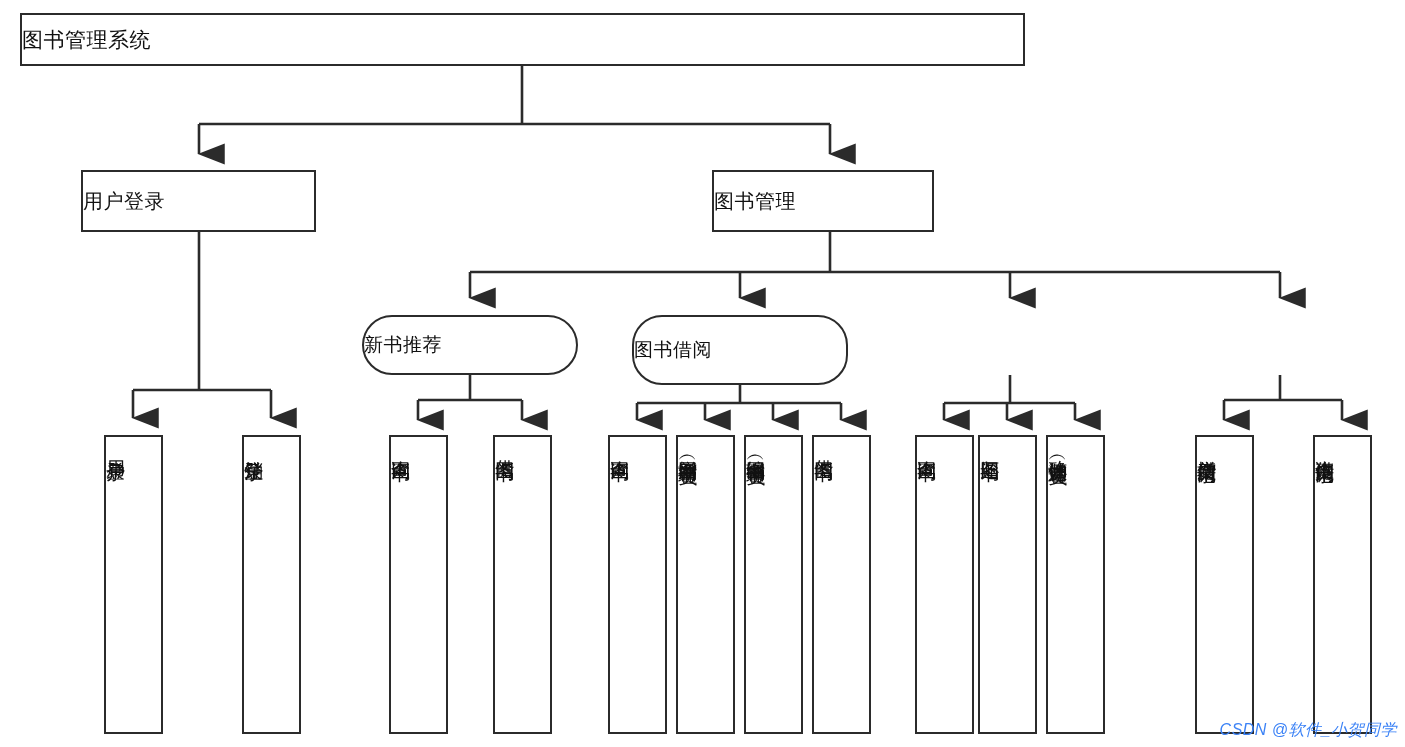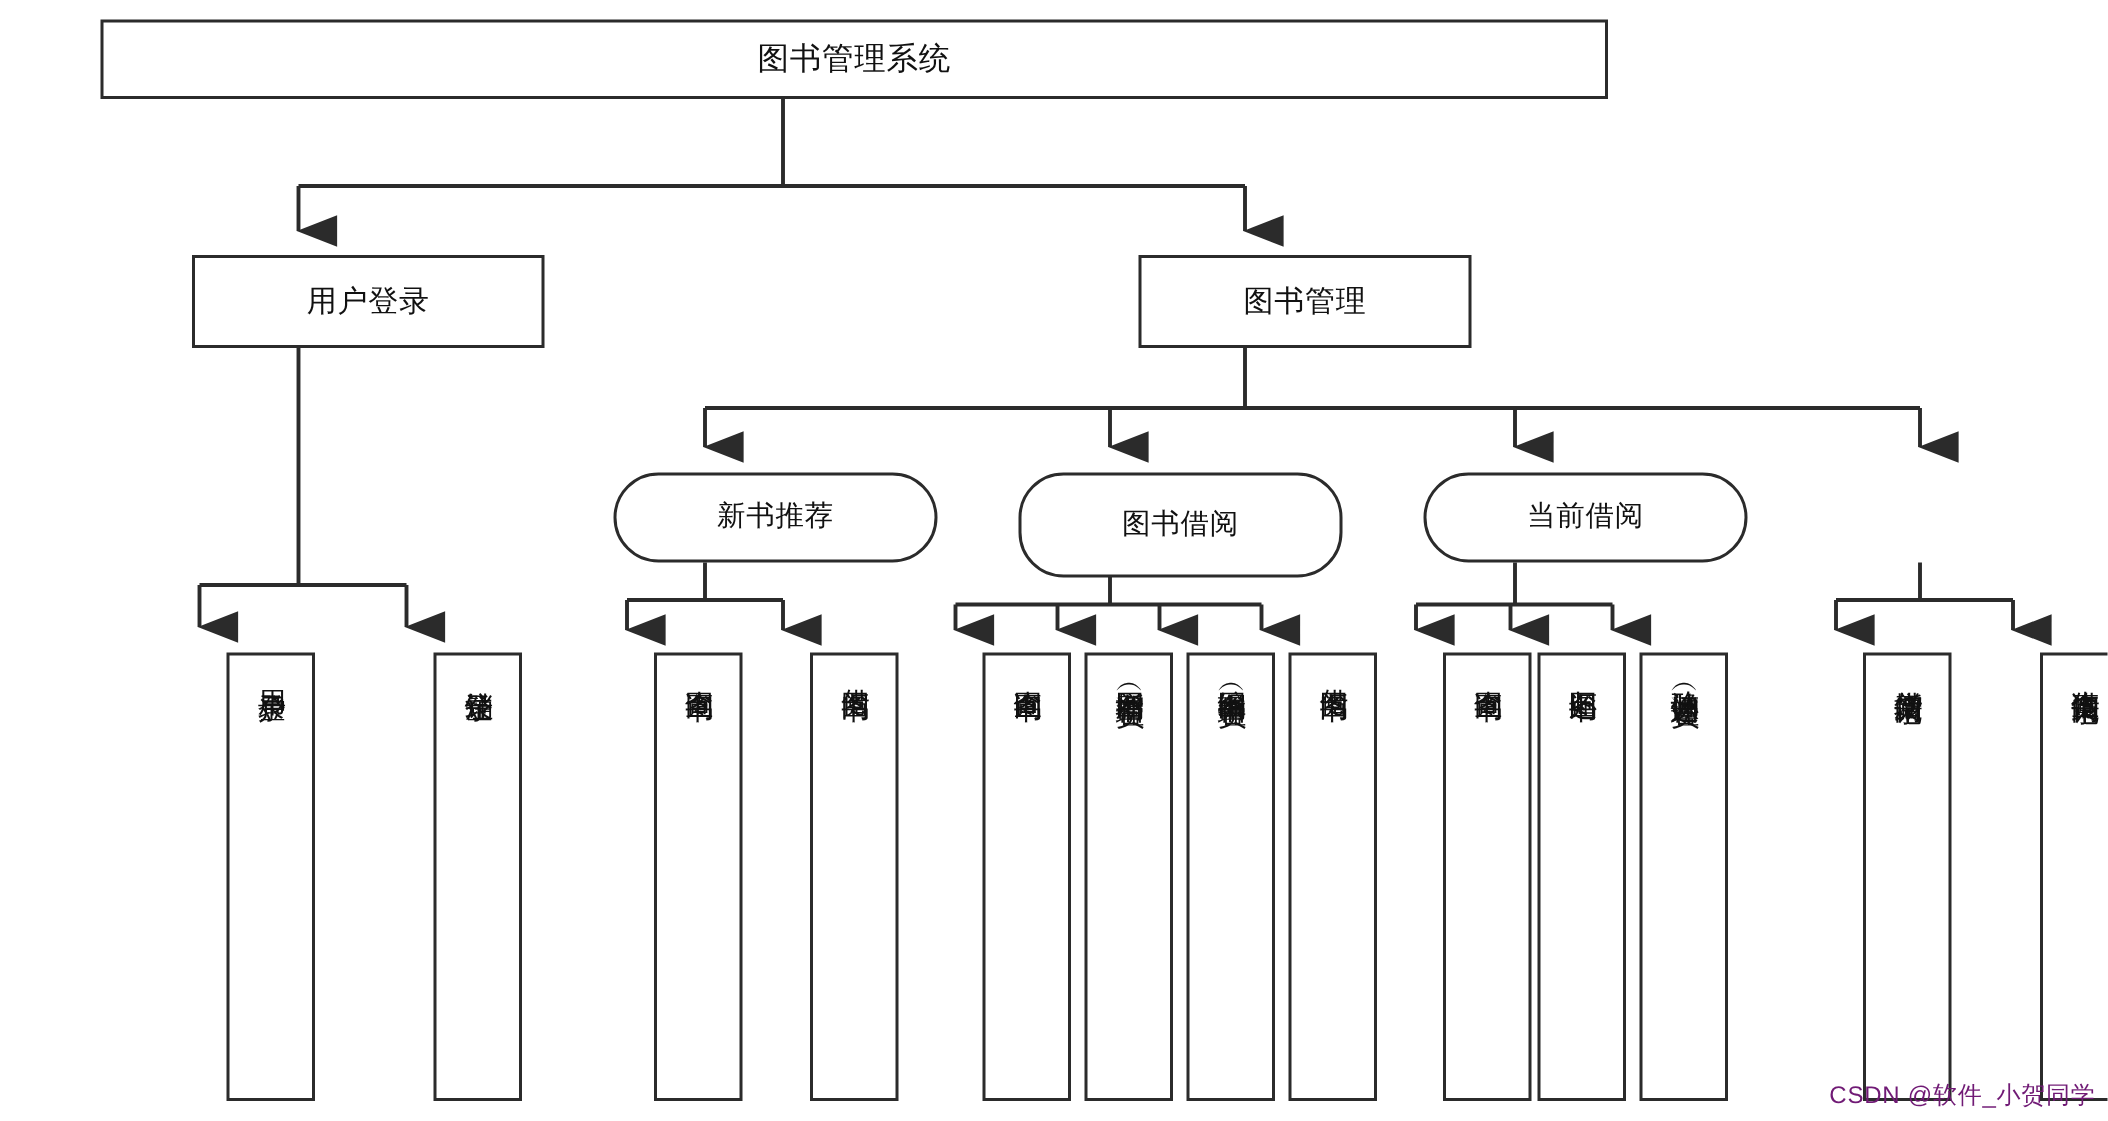--- a/index.html
+++ b/index.html
@@ -13,23 +13,21 @@
   #canvas{position:relative;width:1405px;height:747px;}
   svg#wires{position:absolute;left:0;top:0;width:1405px;height:747px;}
 
   .node{
     position:absolute;
     box-sizing:border-box;
     background:#ffffff;
     border:2px solid #2b2b2b;
     display:flex;
     align-items:center;
-    justify-content:center;
     color:#111111;
-    margin-left:47px;
   }
   .node .lbl{
     display:block;
     text-align:center;
     line-height:1.12;
     letter-spacing:0.5px;
   }
   
   .h .lbl{ writing-mode:horizontal-tb; }
   
@@ -43,24 +41,25 @@
 
   #root{ font-size:21px; }
   .lvl2{ font-size:20px; }
   .lvl3{ font-size:19px;border-radius:30px; }
   .leaf{ font-size:19px; }
 
   #watermark{
     position:absolute;
     right:8px; bottom:6px;
     font-size:16px;
-    color:#701a75;
+    color:#3b82f6;
     letter-spacing:0.5px;
     white-space:nowrap;
     pointer-events:none;
+    font-style:italic;
   }
 </style>
 </head>
 <body>
 
 <div id="canvas">
 
   <svg id="wires" viewBox="0 0 1405 747">
     <defs>
       <marker id="arrow" viewBox="0 0 10 12" refX="5" refY="11" markerWidth="9" markerHeight="11" orient="auto-start-reverse">
@@ -121,23 +120,20 @@
   <div class="node h lvl2" style="left:712px;top:170px;width:222px;height:62px;">
     <span class="lbl">图书管理</span>
   </div>
 
   <div class="node h lvl3" style="left:362px;top:315px;width:216px;height:60px;">
     <span class="lbl">新书推荐</span>
   </div>
   <div class="node h lvl3" style="left:632px;top:315px;width:216px;height:70px;">
     <span class="lbl">图书借阅</span>
   </div>
-  <div class="node h lvl3" style="left:902px;top:315px;width:216px;height:60px;">
-    <span class="lbl">当前借阅</span>
-  </div>
 
   <div class="node v leaf" style="left:104px;top:435px;width:59px;height:299px;">
     <span class="lbl">用户登录</span>
   </div>
   <div class="node v leaf" style="left:242px;top:435px;width:59px;height:299px;">
     <span class="lbl">注销登录</span>
   </div>
 
   <div class="node v leaf" style="left:389px;top:435px;width:59px;height:299px;">
     <span class="lbl">查询图书</span>

